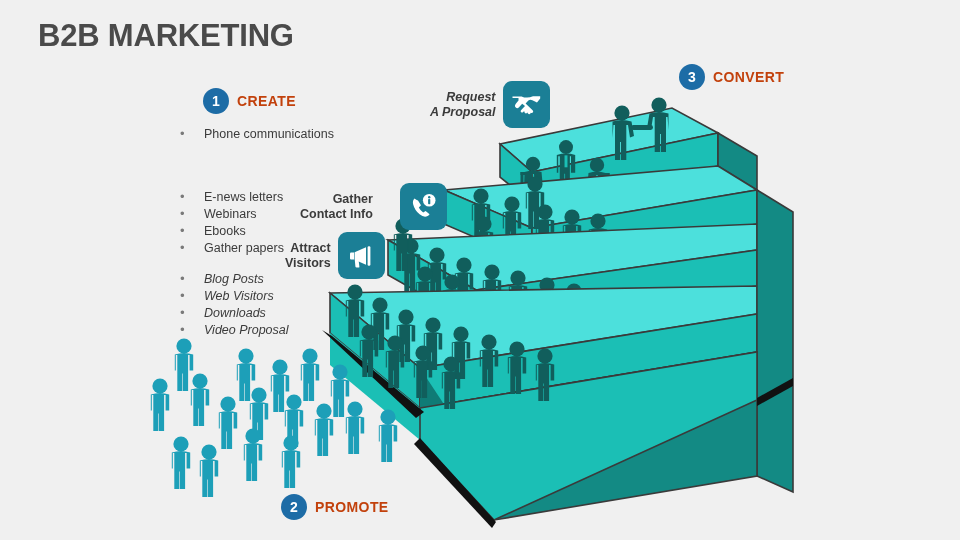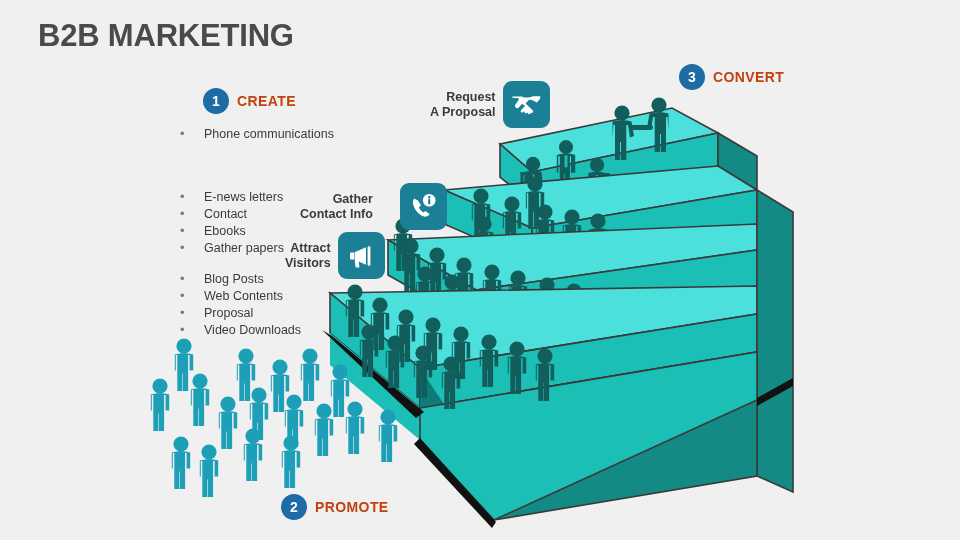--- a/index.html
+++ b/index.html
@@ -42,37 +42,37 @@
     position:relative;padding-left:28px;
     white-space:nowrap;
   }
   .bullets li:before{
     content:"•";position:absolute;left:4px;top:-1px;
     color:#7a7a7a;font-size:13px;
   }
   .bullets ul{margin:0;padding:0;}
   #list-1{top:126px;}
   #list-2{top:189px;}
-  #list-3{top:271px;}
+  #list-3{top:271px;font-style:italic;}
 
   
   .iconcard{position:absolute;display:flex;align-items:center;}
   .iconcard .cap{
     font-size:12.5px;font-weight:bold;color:#3b3b3b;
     text-align:right;line-height:15px;margin-right:7px;white-space:pre-line;
   }
   .iconcard .tile{
     width:47px;height:47px;border-radius:9px;background:#1b7f96;
     display:flex;align-items:center;justify-content:center;flex:none;
   }
   .iconcard .tile svg{display:block;}
   #icon-attract{left:285px;top:232px;}
   #icon-gather{left:300px;top:183px;gap:20px;}
   #icon-interaction{left:365px;top:132px;}
-  #icon-proposal{left:430px;top:81px;}
+  #icon-proposal{left:430px;top:81px;font-style:italic;}
 
   
   #scene{position:absolute;left:0;top:0;width:960px;height:540px;}
 </style>
 </head>
 <body>
 
 <div id="stage">
 
   <svg id="scene" viewBox="0 0 960 540">
@@ -342,31 +342,31 @@
   </div>
 
   <div class="bullets" id="list-1">
     <ul>
       <li>Phone communications</li>
     </ul>
   </div>
   <div class="bullets" id="list-2">
     <ul>
       <li>E-news letters</li>
-      <li>Contact</li>
+      <li>Webinars</li>
       <li>Ebooks</li>
       <li>Gather papers</li>
     </ul>
   </div>
   <div class="bullets" id="list-3">
     <ul>
       <li>Blog Posts</li>
-      <li>Web Contents</li>
-      <li>Proposal</li>
-      <li>Video Downloads</li>
+      <li>Web Visitors</li>
+      <li>Downloads</li>
+      <li>Video Proposal</li>
     </ul>
   </div>
 
   <div class="iconcard" id="icon-attract">
     <div class="cap">Attract
 Visitors</div>
     <div class="tile">
       <svg width="30" height="30" viewBox="0 0 30 30" fill="#ffffff">
         <path d="M4 12.5 L4 17.5 Q4 18.6 5.1 18.6 L8 18.6 L8 11.4 L5.1 11.4 Q4 11.4 4 12.5 Z"></path>
         <path d="M8.6 11.2 L20 6.2 L20 23.8 L8.6 18.8 Z"></path>

